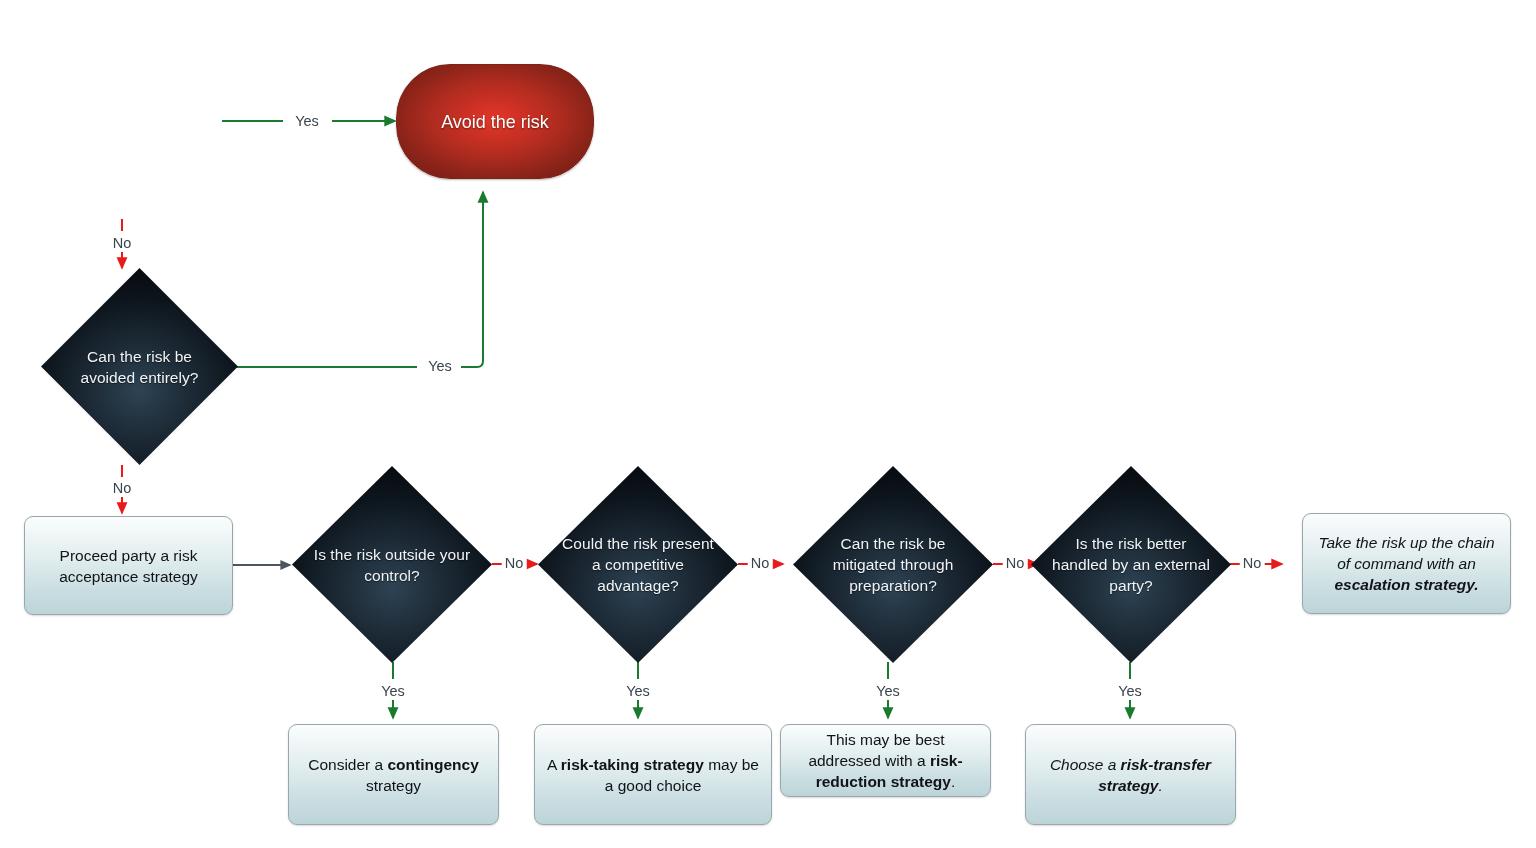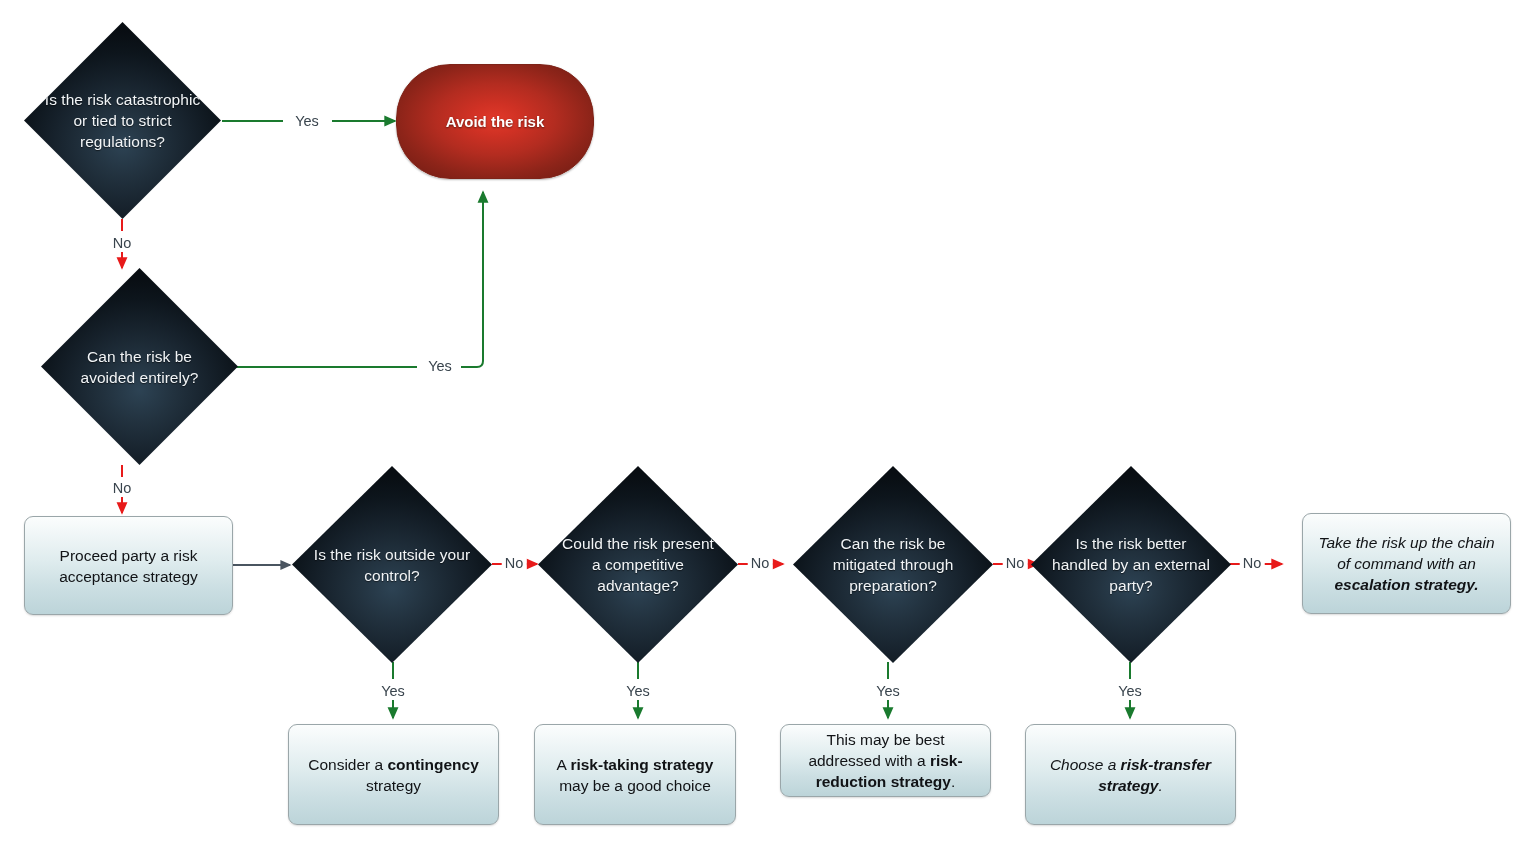--- a/index.html
+++ b/index.html
@@ -68,22 +68,22 @@
         #cf3124 20%,
         #b32c20 45%,
         #8d2419 72%,
         #6e1c13 100%);
     border-radius: 54px;
     border: 1px solid #7e2318;
     box-shadow: 0 1px 2px rgba(0,0,0,0.28);
   }
   .terminal-red .label {
     color: #ffffff;
-    font-size: 15px;
-    font-weight: bold;
+    font-size: 18px;
+    font-weight: normal;
     line-height: 22px;
     text-shadow: 0 1px 2px rgba(0,0,0,0.5);
   }
 
   
   .box {
     background: linear-gradient(to bottom,
       #fbfdfd 0%,
       #f0f6f7 18%,
       #dfecee 45%,
@@ -178,23 +178,20 @@
 
   <div class="edge-label" style="left:760px; top:563px;">No</div>
   <div class="edge-label" style="left:638px; top:691px;">Yes</div>
 
   <div class="edge-label" style="left:1015px; top:563px;">No</div>
   <div class="edge-label" style="left:888px; top:691px;">Yes</div>
 
   <div class="edge-label" style="left:1252px; top:563px;">No</div>
   <div class="edge-label" style="left:1130px; top:691px;">Yes</div>
 
-  <div class="node diamond" style="left:24px; top:22px; width:197px; height:197px;">
-    <span class="label">Is the risk catastrophic or tied to strict regulations?</span>
-  </div>
 
   <div class="node terminal-red" style="left:396px; top:64px; width:198px; height:115px;">
     <span class="label">Avoid the risk</span>
   </div>
 
   <div class="node diamond" style="left:41px; top:268px; width:197px; height:197px;">
     <span class="label">Can the risk be avoided entirely?</span>
   </div>
 
   <div class="node box" style="left:24px; top:516px; width:209px; height:99px;">
@@ -218,21 +215,21 @@
   </div>
 
   <div class="node box" style="left:1302px; top:513px; width:209px; height:101px;font-style:italic;">
     <span class="label">Take the risk up the chain of command with an <b>escalation strategy.</b></span>
   </div>
 
   <div class="node box" style="left:288px; top:724px; width:211px; height:101px;">
     <span class="label">Consider a <b>contingency</b> strategy</span>
   </div>
 
-  <div class="node box" style="left:534px; top:724px; width:202px; height:101px;">
+  <div class="node box" style="left:534px; top:724px; width:238px; height:101px;">
     <span class="label">A <b>risk-taking strategy</b> may be a good choice</span>
   </div>
 
   <div class="node box" style="left:780px; top:724px; width:211px; height:73px;">
     <span class="label">This may be best addressed with a <b>risk-reduction strategy</b>.</span>
   </div>
 
   <div class="node box" style="left:1025px; top:724px; width:211px; height:101px;font-style:italic;">
     <span class="label">Choose a <b>risk-transfer strategy</b>.</span>
   </div>

